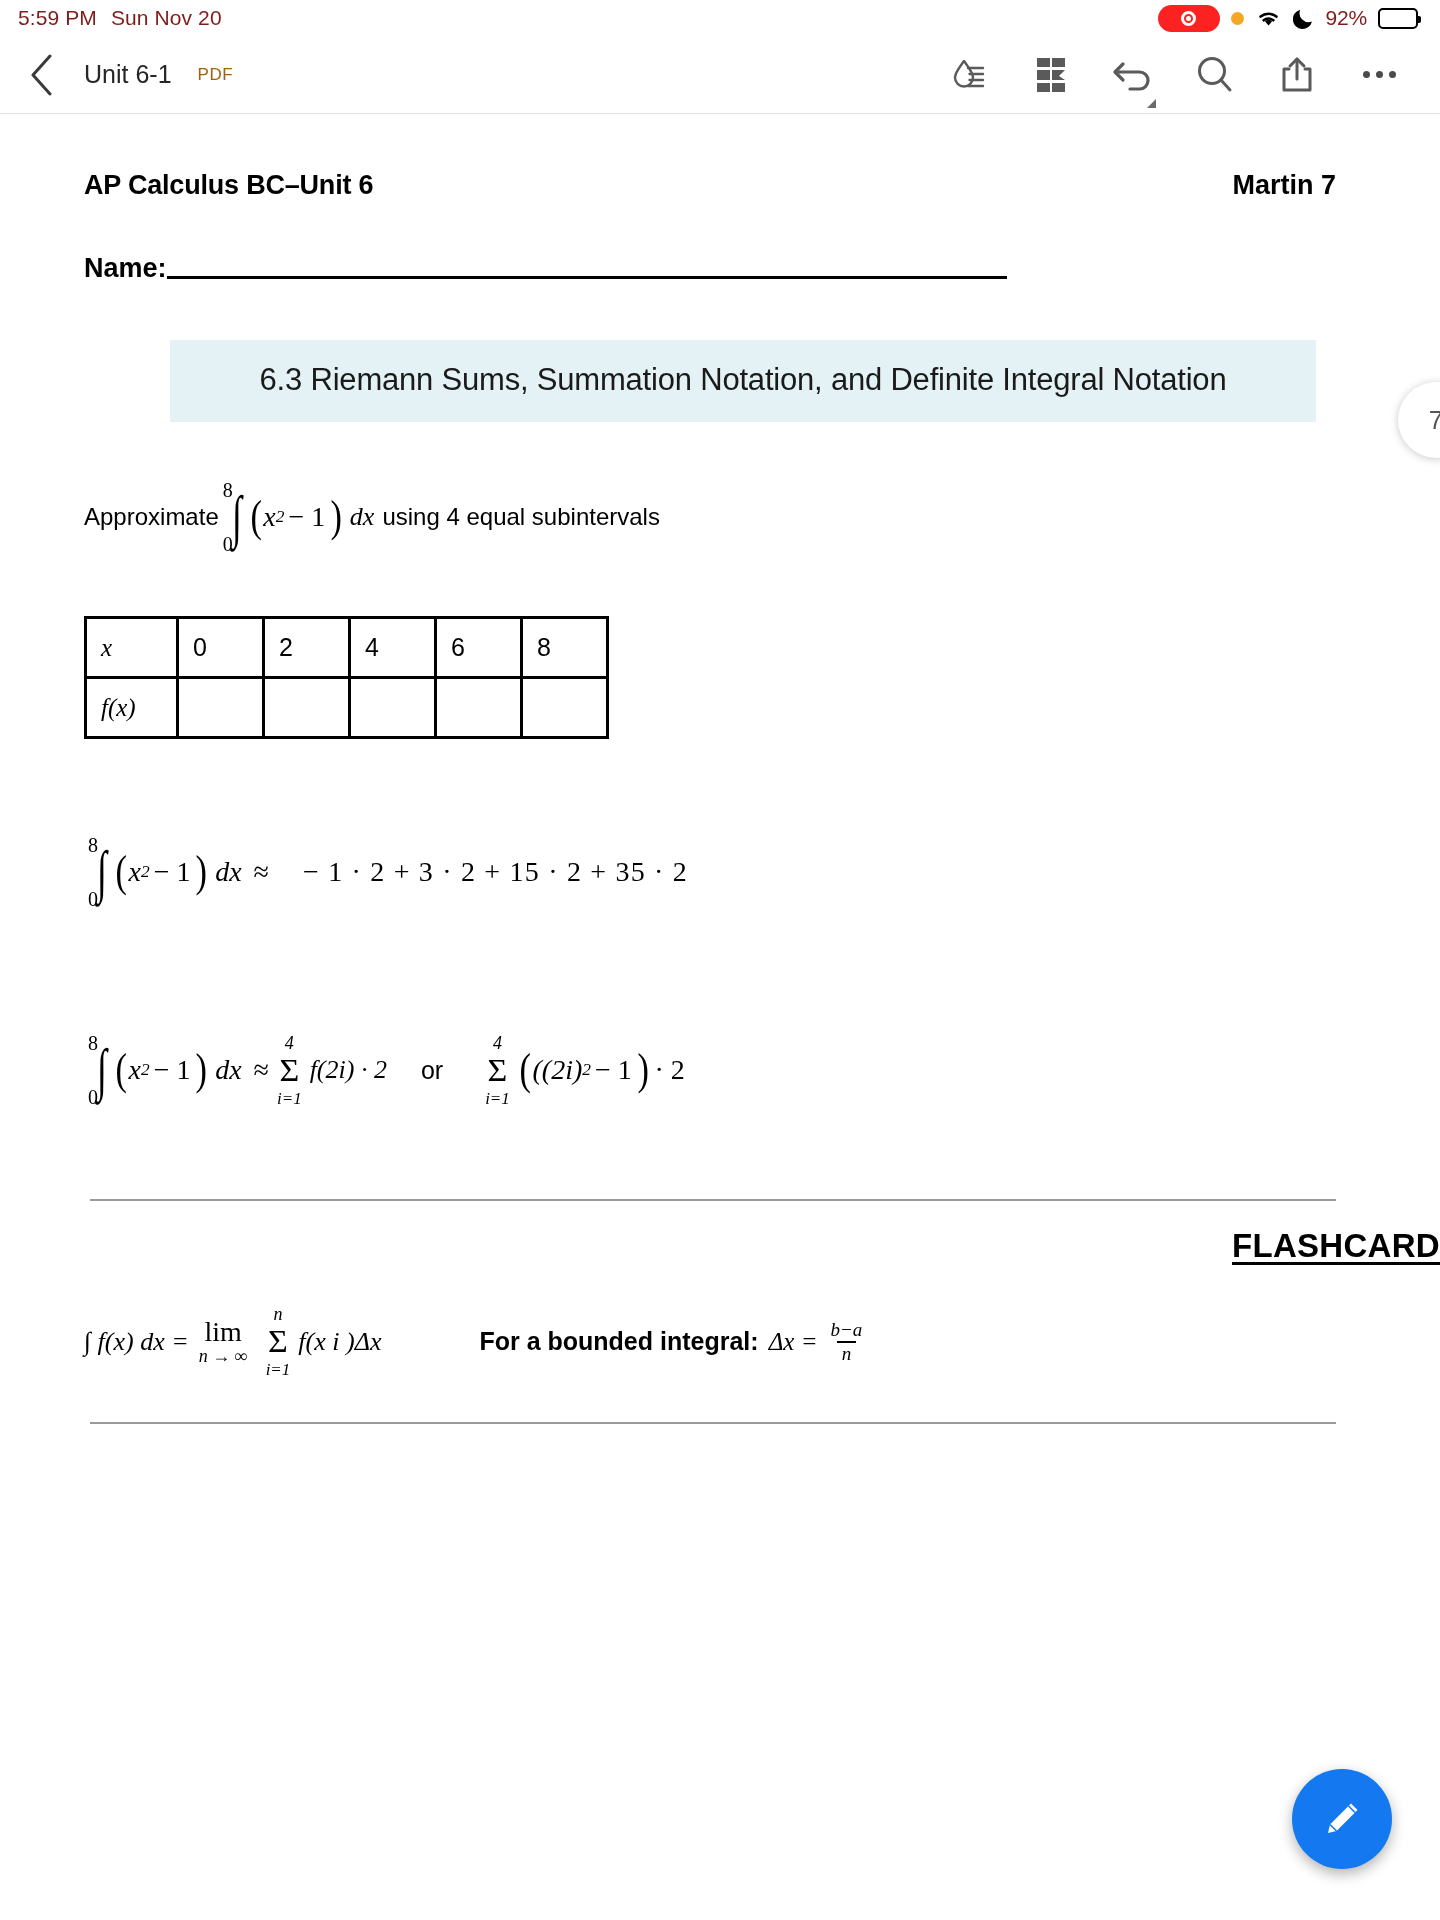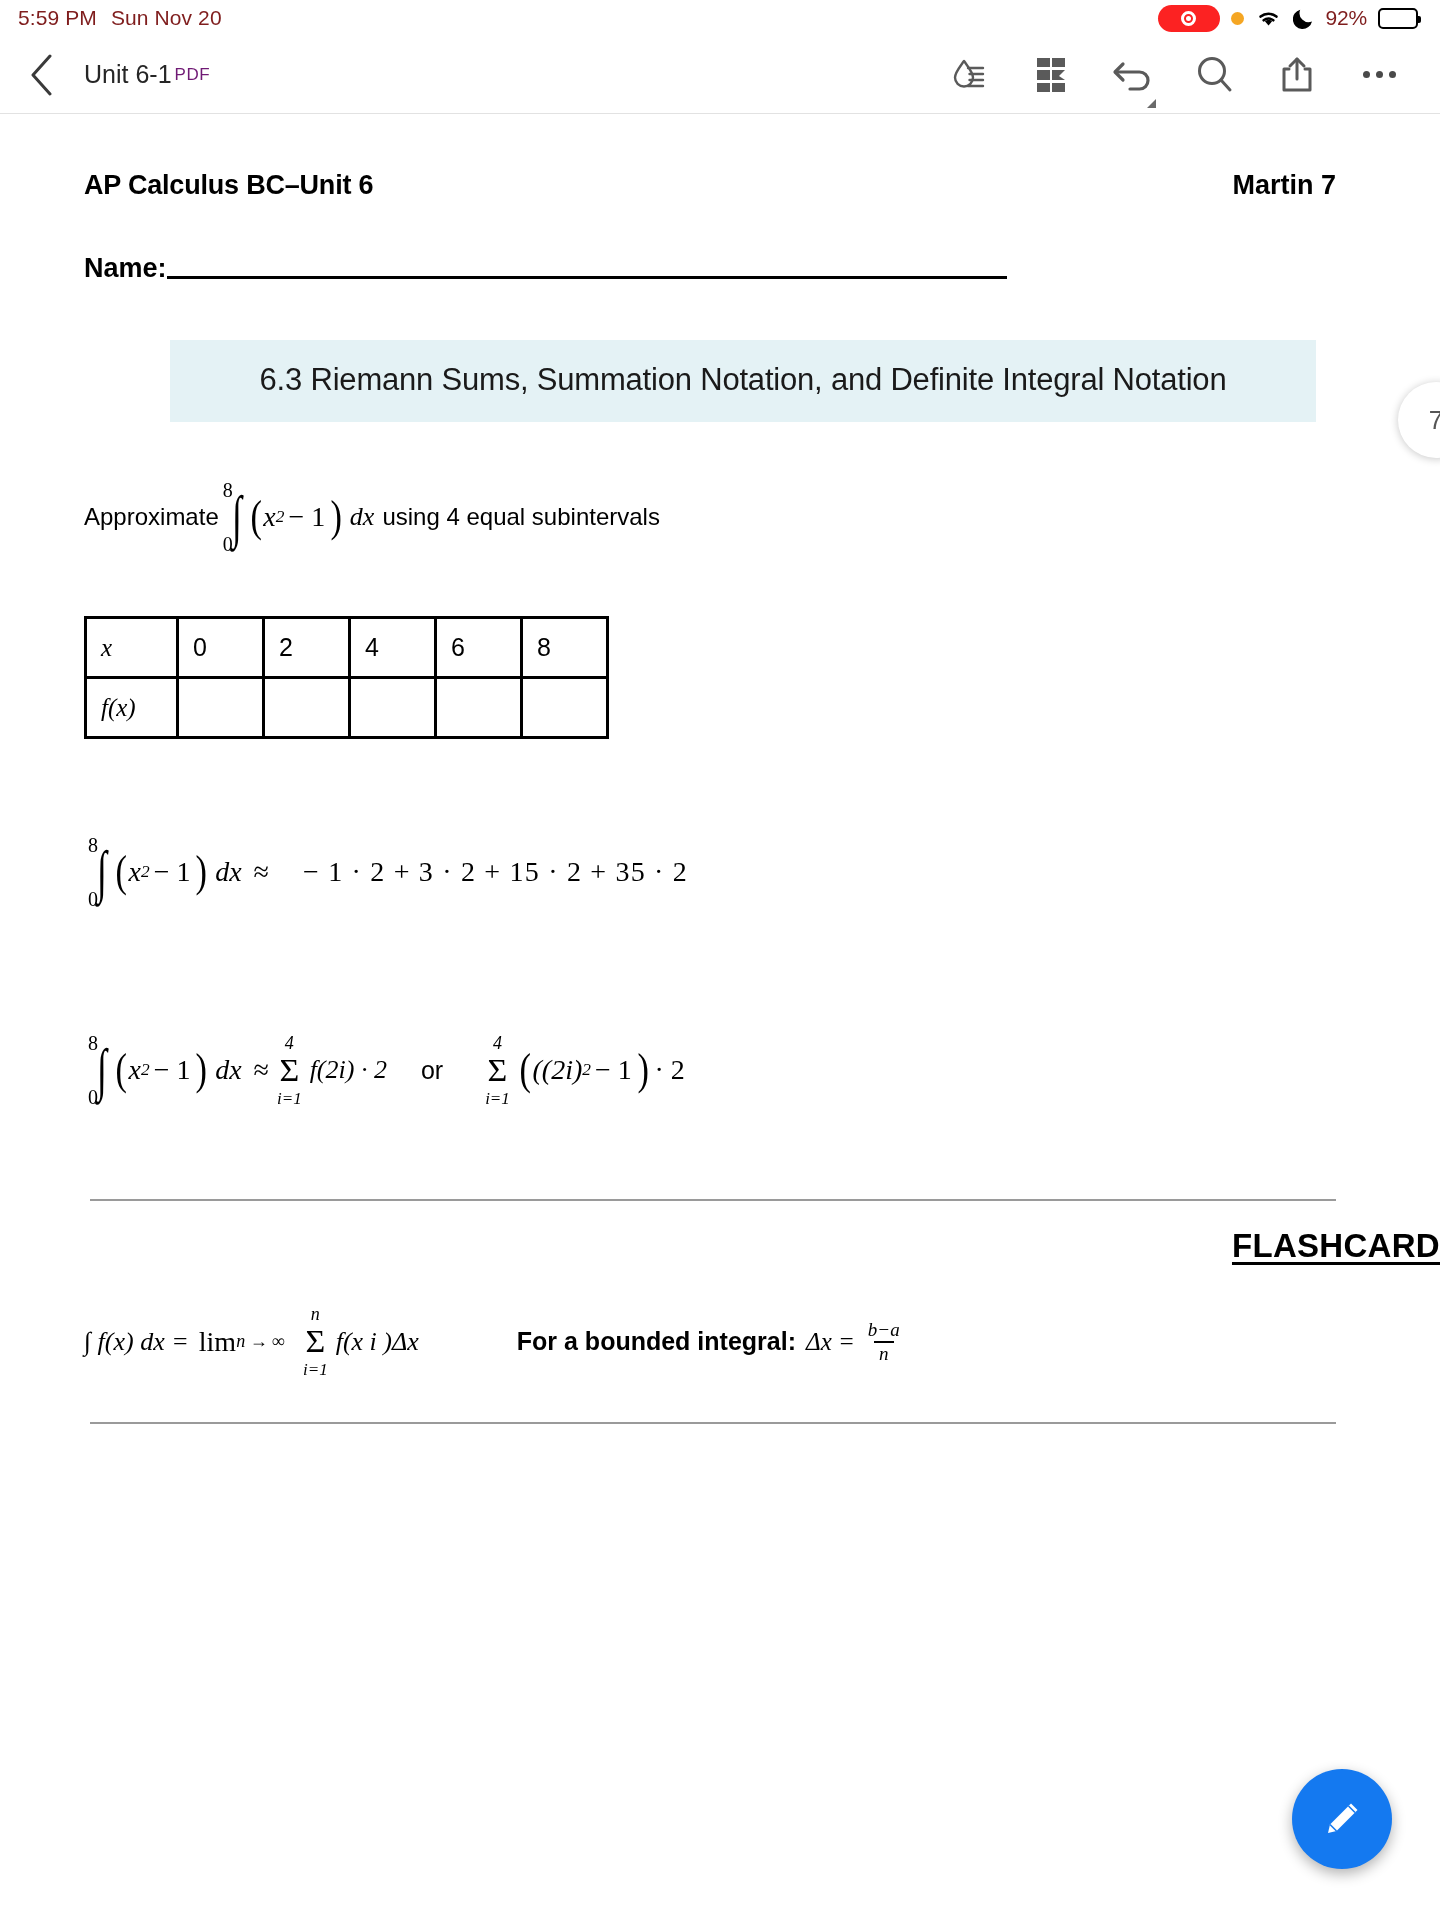--- a/index.html
+++ b/index.html
@@ -71,22 +71,22 @@
     cursor: pointer;
   }
   .doc-title {
     font-size: 25px;
     color: #262626;
     margin-left: 14px;
     font-weight: 400;
   }
   .doc-ext {
     font-size: 17px;
-    color: #701a75;
-    margin-left: 3px;
+    color: #a16207;
+    margin-left: 26px;
     letter-spacing: .6px;
   }
   .toolbar-spacer { flex: 1 1 auto; }
   .tb-actions { display: flex; align-items: center; gap: 28px; padding-right: 6px; }
   .tb-btn {
     width: 54px; height: 54px;
     display: flex; align-items: center; justify-content: center;
     cursor: pointer; position: relative;
   }
   .undo-caret {
@@ -278,21 +278,21 @@
     font-style: italic;
     font-size: 19px;
     line-height: 1.15;
     margin-left: 8px;
   }
   .frac .num { padding: 0 5px; }
   .frac .den { padding: 0 5px; border-top: 2px solid #000; }
 
   .lim-grp {
     display: inline-flex;
-    flex-direction: row;
+    flex-direction: column;
     align-items: center;
     font-family: "Liberation Serif", serif;
     line-height: 1.05;
     margin: 0 10px;
   }
   .lim-grp .lm { font-size: 28px; }
   .lim-grp .lb { font-size: 18px; font-style: italic; }
 
   .fc-rule-bottom {
     margin: 44px 104px 0 90px;

